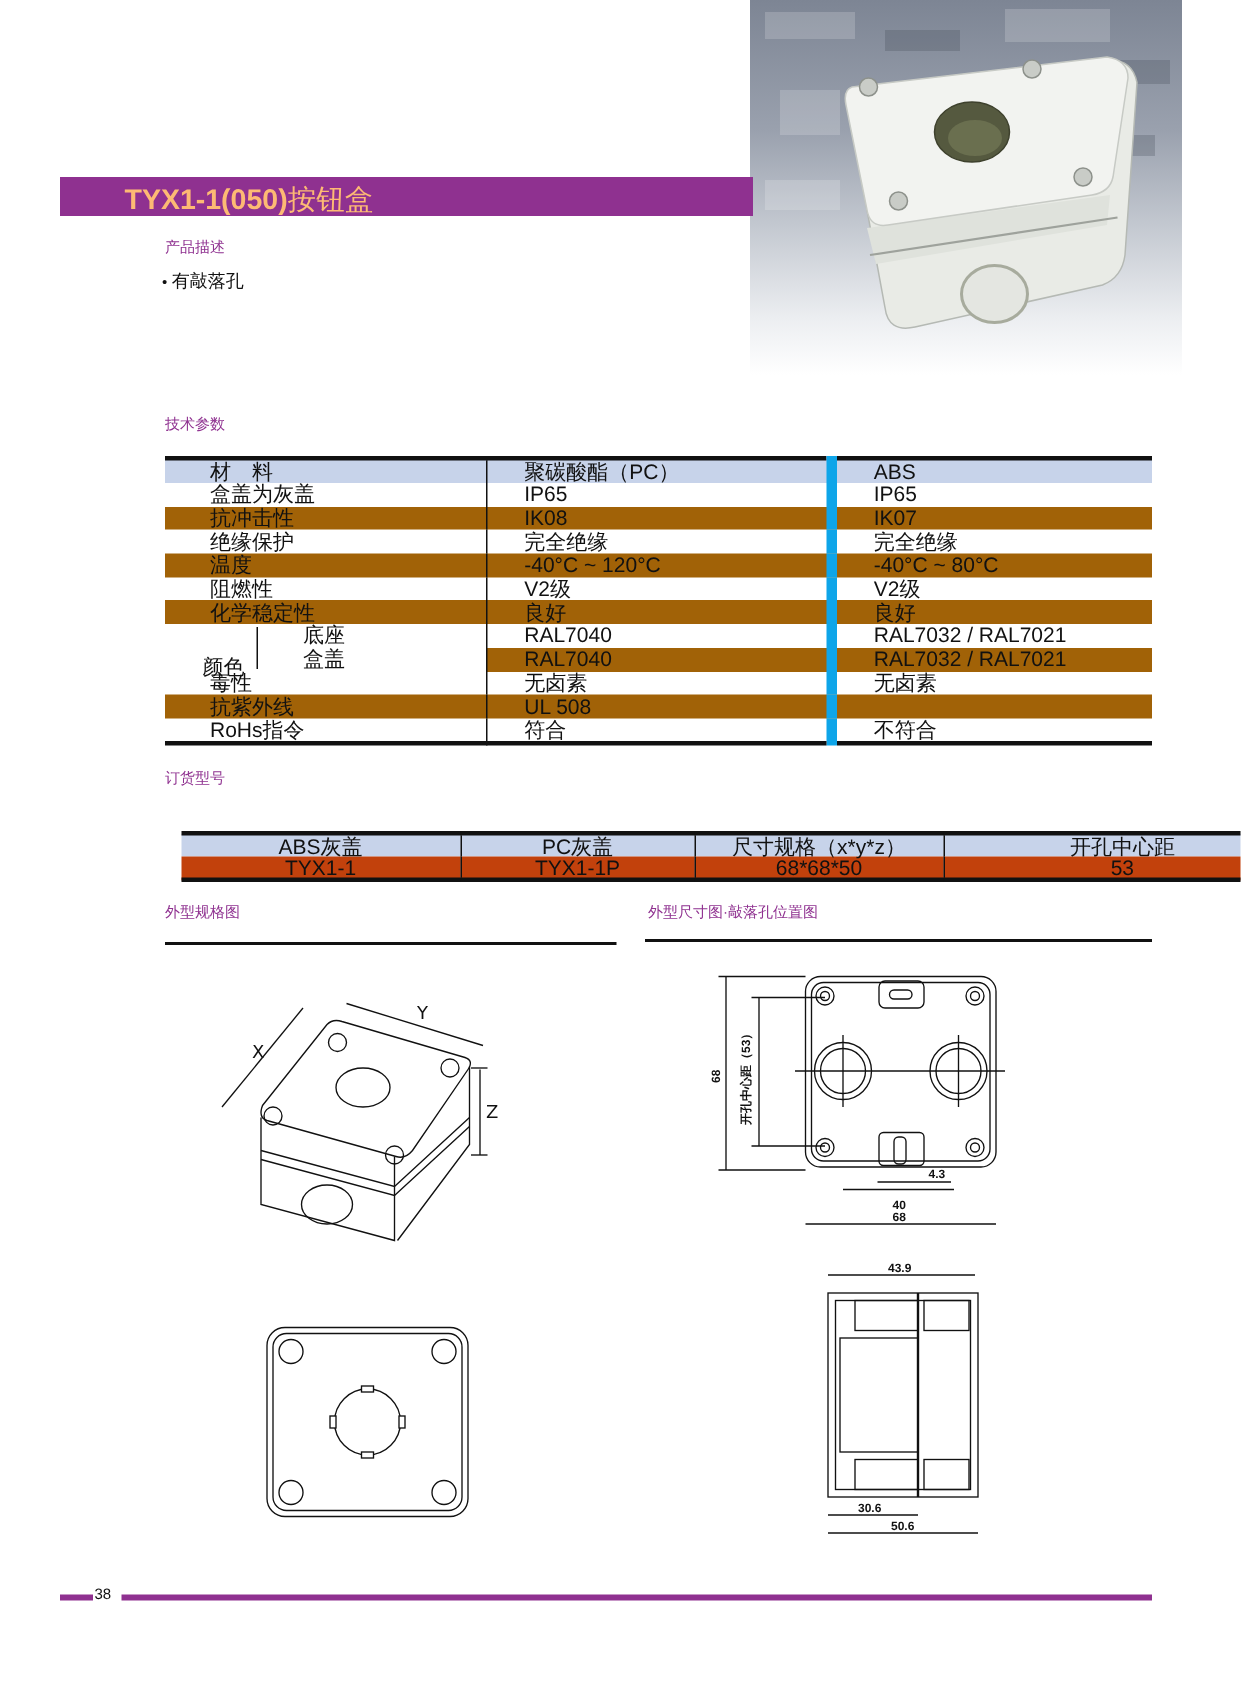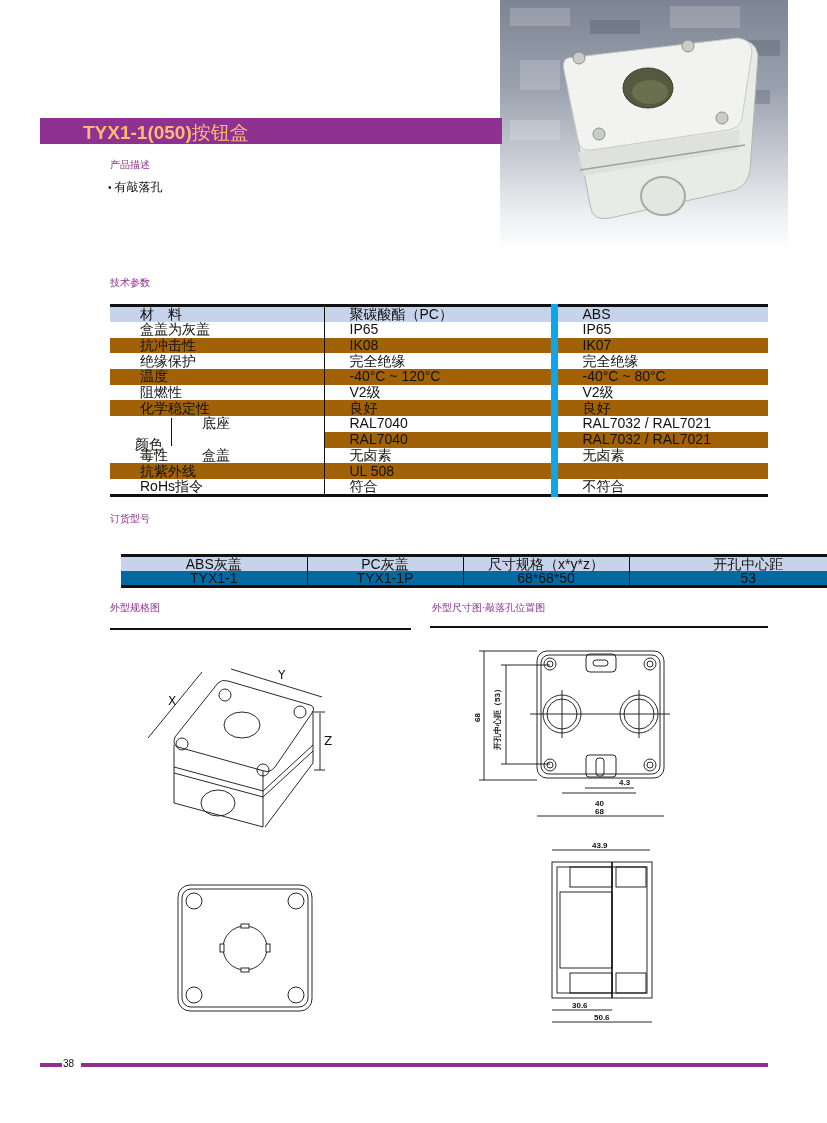--- a/index.html
+++ b/index.html
@@ -32,21 +32,21 @@
   .spec-table tr.alt td { background: #a16207; }
   .color-cell { position: relative; }
   .color-cell .grp { position: absolute; left: 25px; top: 9px; margin-top: 12px; }
   .color-cell .sub { position: absolute; left: 92px; }
   .color-cell .vline { position: absolute; left: 61px; top: 2px; width: 1px; height: 28px; background: #111; }
 
   .order-table { left: 110px; top: 554px; width: 746px; border-top: 3px solid #111; border-bottom: 3px solid #111; margin-left: 11px; }
   .order-table td { height: 14.5px; text-align: center; line-height: 14px; border-left: 1px solid #111; }
   .order-table td:first-child { border-left: none; }
   .order-table tr.hdr td { background: #c7d3ea; }
-  .order-table tr.alt td { background: #0369a1; }
+  .order-table tr.alt td { background: #c2410c; }
 
   .rule { position: absolute; height: 2px; background: #111; }
 
   .drawing { position: absolute; }
   .drawing svg { display: block; }
   .dim { font-family: "Liberation Sans", sans-serif; font-size: 8px; font-weight: bold; }
 
   .footer-bar-l { position: absolute; left: 40px; top: 1063px; width: 22px; height: 4px; background: #8f3190; }
   .footer-page { position: absolute; left: 63px; top: 1058px; font-size: 10px; font-family: "Liberation Sans", sans-serif; }
   .footer-bar-r { position: absolute; left: 81px; top: 1063px; width: 687px; height: 4px; background: #8f3190; }
@@ -128,21 +128,21 @@
   <tr class="alt">
     <td class="c1">化学稳定性</td>
     <td class="c2">良好</td>
     <td class="c3">良好</td>
   </tr>
   <tr>
     <td class="c1 color-cell" rowspan="2" style="padding:0;height:31px">
       <span class="grp">颜色</span>
       <span class="vline"></span>
       <span class="sub" style="top:0">底座</span>
-      <span class="sub" style="top:32px">盒盖</span>
+      <span class="sub" style="top:16px">盒盖</span>
     </td>
     <td class="c2">RAL7040</td>
     <td class="c3">RAL7032 / RAL7021</td>
   </tr>
   <tr class="alt">
     <td class="c2">RAL7040</td>
     <td class="c3">RAL7032 / RAL7021</td>
   </tr>
   <tr>
     <td class="c1">毒性</td>

